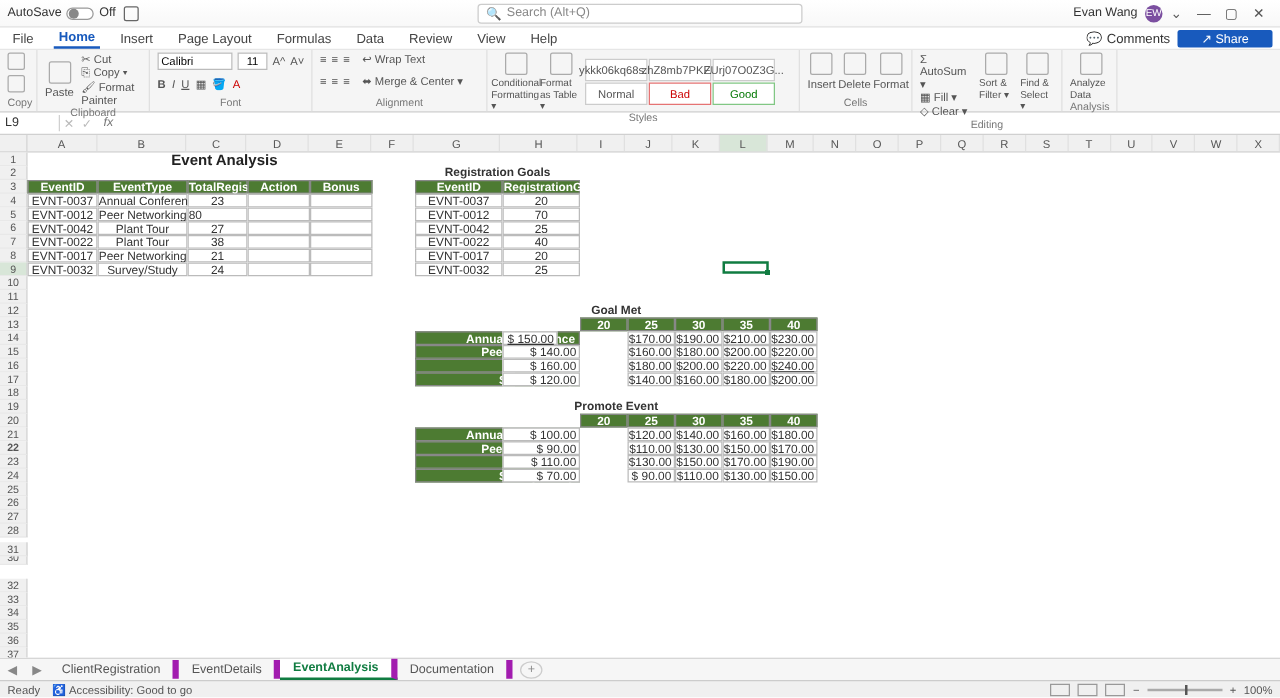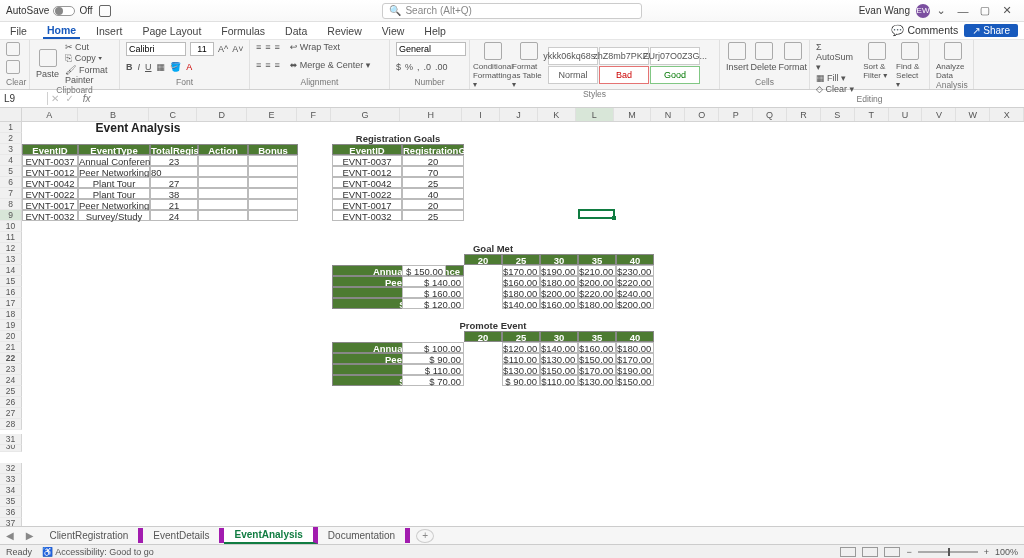--- a/index.html
+++ b/index.html
@@ -13,21 +13,21 @@
     .titlebar .spacer { flex:1; }
     .titlebar .search-box { width:260px; height:16px; background:#fff; border:1px solid #ccc; border-radius:3px; display:flex; align-items:center; padding:0 6px; color:#888; font-size:10px; gap:4px; position:absolute; left:50%; transform:translateX(-50%); }
     .titlebar .user { display:flex; align-items:center; gap:6px; }
     .titlebar .avatar { width:14px; height:14px; border-radius:50%; background:#7b4fa0; color:#fff; display:flex; align-items:center; justify-content:center; font-size:8px; }
     .titlebar .win-btn { width:22px; text-align:center; color:#555; font-size:11px; }
 
     .menubar { height:18px; display:flex; align-items:center; padding:0 6px; gap:12px; font-size:10.5px; border-bottom:1px solid #e6e6e6; }
     .menubar .tab { padding:1px 4px; color:#444; }
     .menubar .tab.active { border-bottom:2px solid #185abd; color:#185abd; font-weight:600; }
     .menubar .right { margin-left:auto; display:flex; align-items:center; gap:6px; }
-    .menubar .share-btn { background:#185abd; color:#fff; padding:1px 8px; border-radius:2px; font-size:10px; }
+    .menubar .share-btn { background:#185abd; color:#fff; padding:1px 19px; border-radius:2px; font-size:10px; }
 
     .ribbon { height:50px; background:#f5f5f5; border-bottom:1px solid #d0d0d0; display:flex; align-items:stretch; font-size:9px; color:#555; }
     .ribbon .grp { border-right:1px solid #e0e0e0; padding:2px 6px; display:flex; flex-direction:column; justify-content:space-between; }
     .ribbon .grp-label { text-align:center; font-size:8.5px; color:#777; }
     .ribbon .row { display:flex; align-items:center; gap:4px; }
     .ribbon .ico { width:14px; height:14px; border:1px solid #aaa; display:inline-block; border-radius:2px; }
     .ribbon input.font { width:60px; height:14px; border:1px solid #bbb; font-size:9px; padding:0 2px; }
     .ribbon input.size { width:24px; height:14px; border:1px solid #bbb; font-size:9px; text-align:center; }
     .ribbon .style-chip { width:50px; height:18px; border:1px solid #ccc; font-size:9px; display:flex; align-items:center; justify-content:center; background:#fff; }
     .ribbon .style-chip.bad { border-color:#e57373; color:#c00; }
@@ -116,21 +116,21 @@
 </div>
 
 <div class="ribbon">
   <div class="grp" style="width:30px;">
     <div class="row">
         <span class="ico"></span>
       </div>
     <div class="row">
         <span class="ico"></span>
       </div>
-    <div class="grp-label">Clear</div>
+    <div class="grp-label">Copy</div>
   </div>
   <div class="grp" style="width:90px;">
     <div class="row" style="gap:6px;">
       <div class="big-btn">
           <span class="icon-lg"></span>
           <span>Paste</span>
         </div>
       <div style="display:flex;flex-direction:column;gap:1px;">
         <span>✂ <span>Cut</span></span>
         <span>⎘ <span>Copy ▾</span></span>
@@ -163,33 +163,20 @@
         <span>≡</span>
         <span style="margin-left:6px;">↩ <span>Wrap Text</span></span>
       </div>
     <div class="row" style="gap:4px;">
         <span>≡</span>
         <span>≡</span>
         <span>≡</span>
         <span style="margin-left:6px;">⬌ <span>Merge &amp; Center ▾</span></span>
       </div>
     <div class="grp-label">Alignment</div>
-  </div>
-  <div class="grp" style="width:80px;">
-    <div class="row">
-        <input class="font" style="width: 70px;" value="General">
-      </div>
-    <div class="row" style="gap:4px;">
-        <span>$</span>
-        <span>%</span>
-        <span>,</span>
-        <span>.0</span>
-        <span>.00</span>
-      </div>
-    <div class="grp-label">Number</div>
   </div>
   <div class="grp" style="width:250px;">
     <div class="row" style="gap:2px;">
       <div class="big-btn">
           <span class="icon-lg"></span>
           <span style="font-size:8px;">Conditional Formatting ▾</span>
         </div>
       <div class="big-btn">
           <span class="icon-lg"></span>
           <span style="font-size:8px;">Format as Table ▾</span>
@@ -321,21 +308,21 @@
       <div class="row-hdr" style="top: 312px; height: 11px; line-height: 11px;">29</div>
       <div class="row-hdr" style="top: 319px; height: 11px; line-height: 11px;">30</div>
       <div class="row-hdr" style="top: 312px; height: 11px; line-height: 11px;">31</div>
       <div class="row-hdr" style="top: 341px; height: 11px; line-height: 11px;">32</div>
       <div class="row-hdr" style="top: 352px; height: 11px; line-height: 11px;">33</div>
       <div class="row-hdr" style="top: 363px; height: 11px; line-height: 11px;">34</div>
       <div class="row-hdr" style="top: 374px; height: 11px; line-height: 11px;">35</div>
       <div class="row-hdr" style="top: 385px; height: 11px; line-height: 11px;">36</div>
       <div class="row-hdr" style="top: 396px; height: 11px; line-height: 11px;">37</div>
       <div class="cell-layer">
-        <div class="txt title-cell" style="left: 0px; top: 0px; width: 200px; height: 11px; text-align: center; margin-left: 16px;">Event Analysis</div>
+        <div class="txt title-cell" style="left: 0px; top: 0px; width: 200px; height: 11px; text-align: right;">Event Analysis</div>
         <div class="txt tbl-hdr" style="left: 0px; top: 22px; width: 56px; height: 11px;">EventID</div>
         <div class="txt tbl-hdr" style="left: 56px; top: 22px; width: 72px; height: 11px;">EventType</div>
         <div class="txt tbl-hdr" style="left: 128px; top: 22px; width: 48px; height: 11px;">TotalRegistrants</div>
         <div class="txt tbl-hdr" style="left: 176px; top: 22px; width: 50px; height: 11px;">Action</div>
         <div class="txt tbl-hdr" style="left: 226px; top: 22px; width: 50px; height: 11px;">Bonus</div>
         <div class="txt tbl-cell" style="left: 0px; top: 33px; width: 56px; height: 11px; text-align: center;">EVNT-0037</div>
         <div class="txt tbl-cell" style="left: 56px; top: 33px; width: 72px; height: 11px; text-align: center;">Annual Conference</div>
         <div class="txt tbl-cell" style="left: 128px; top: 33px; width: 48px; height: 11px; text-align: center;">23</div>
         <div class="txt tbl-cell" style="left: 176px; top: 33px; width: 50px; height: 11px; text-align: center;"></div>
         <div class="txt tbl-cell" style="left: 226px; top: 33px; width: 50px; height: 11px; text-align: center;"></div>

